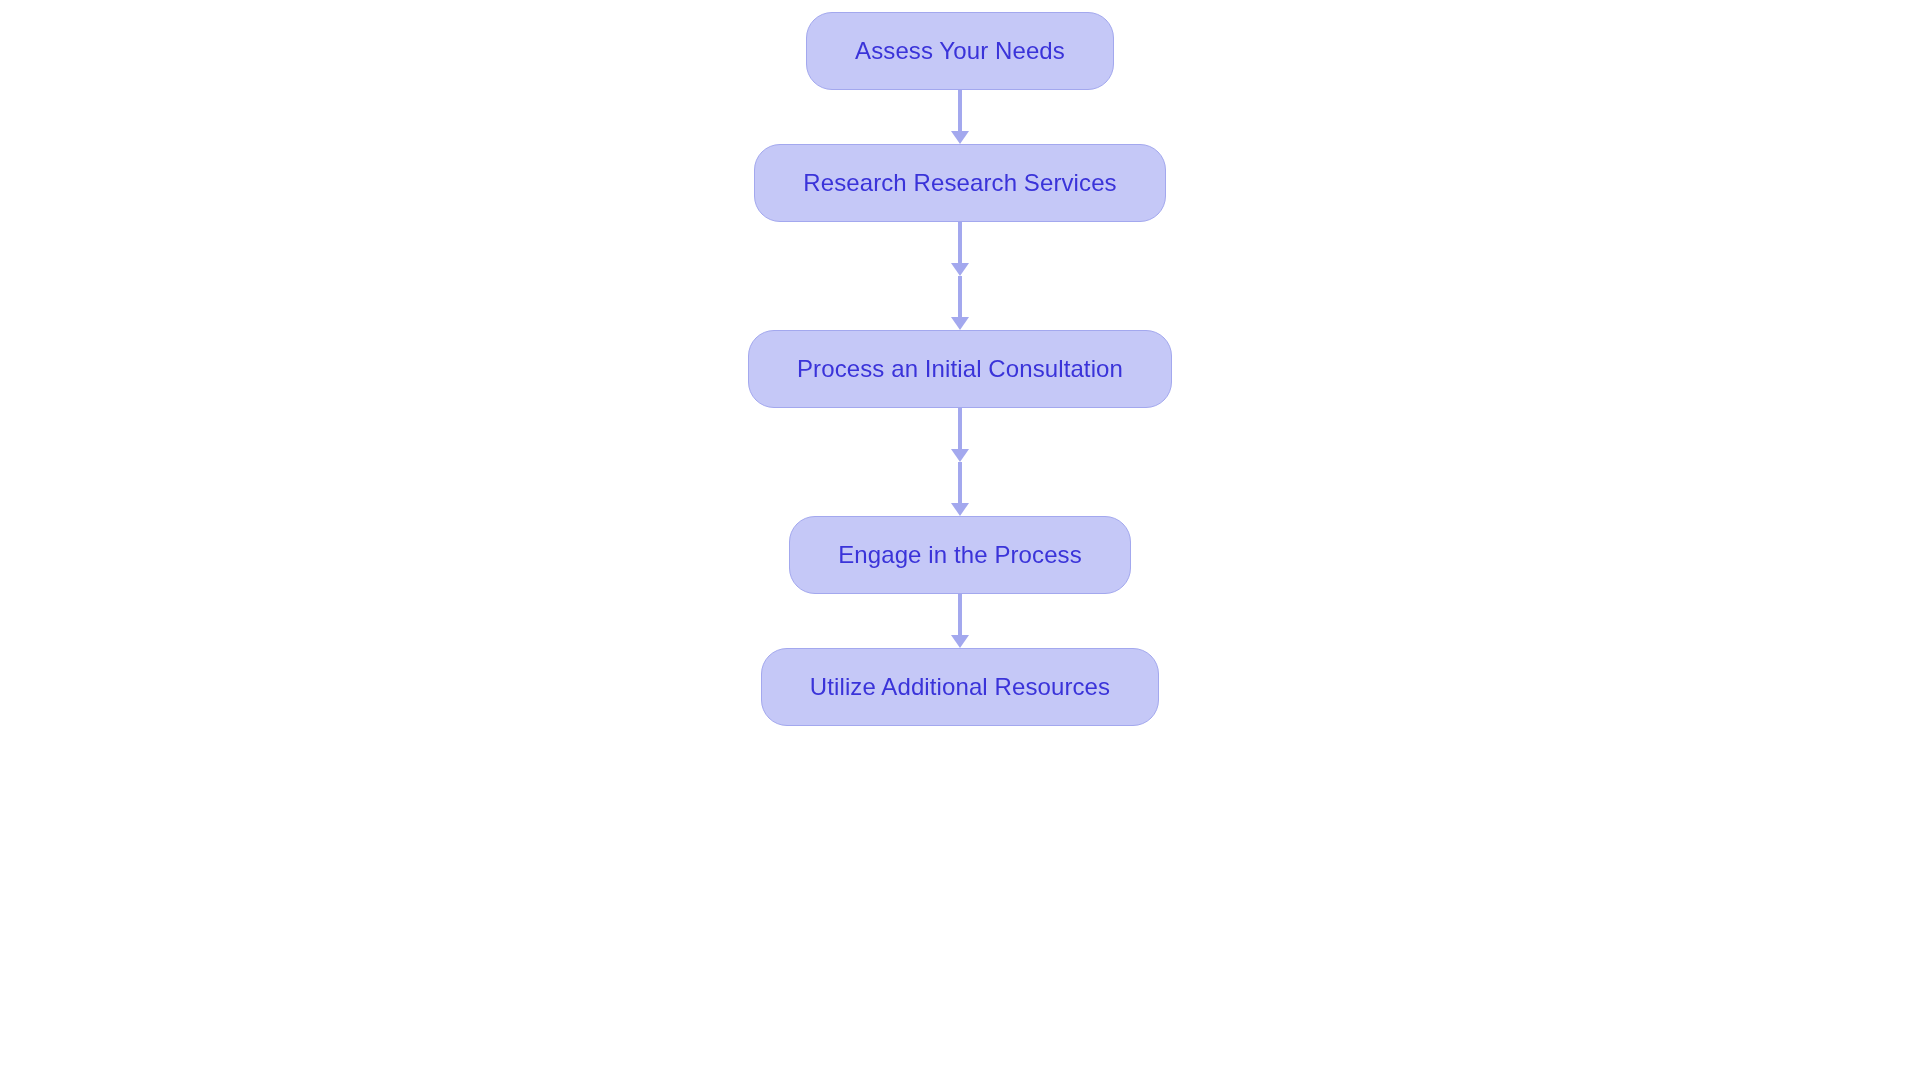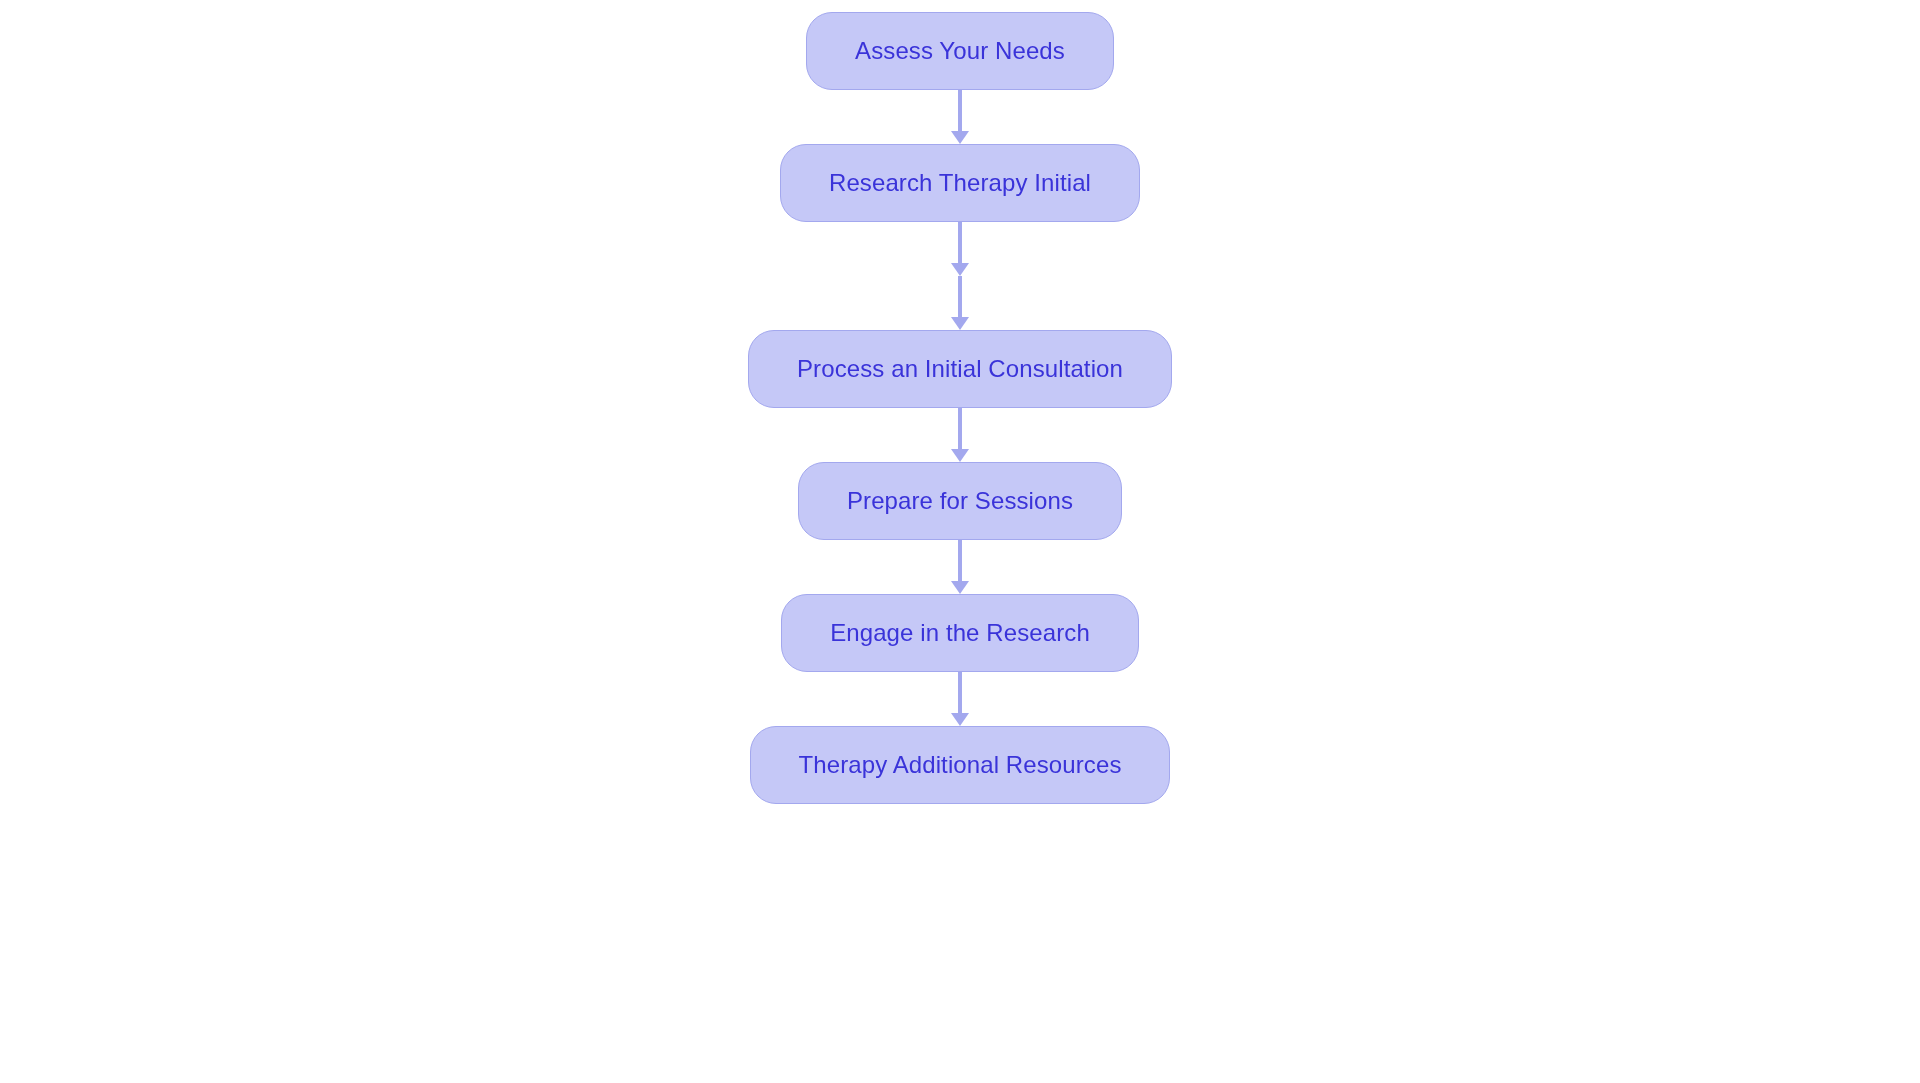--- a/index.html
+++ b/index.html
@@ -99,21 +99,21 @@
     <div class="node">
       <span class="node-label">Assess Your Needs</span>
     </div>
 
     <div class="connector" style="height:54px;">
       <div class="connector-line"></div>
       <div class="connector-head"></div>
     </div>
 
     <div class="node">
-      <span class="node-label">Research Therapy Initial</span>
+      <span class="node-label">Research Research Services</span>
     </div>
 
     <div class="connector" style="height:54px;">
       <div class="connector-line"></div>
       <div class="connector-head"></div>
     </div>
 
 
     <div class="connector" style="height:54px;">
       <div class="connector-line"></div>
@@ -122,36 +122,33 @@
 
     <div class="node">
       <span class="node-label">Process an Initial Consultation</span>
     </div>
 
     <div class="connector" style="height:54px;">
       <div class="connector-line"></div>
       <div class="connector-head"></div>
     </div>
 
+
+    <div class="connector" style="height:54px;">
+      <div class="connector-line"></div>
+      <div class="connector-head"></div>
+    </div>
+
     <div class="node">
-      <span class="node-label">Prepare for Sessions</span>
+      <span class="node-label">Engage in the Process</span>
     </div>
 
     <div class="connector" style="height:54px;">
       <div class="connector-line"></div>
       <div class="connector-head"></div>
     </div>
 
     <div class="node">
-      <span class="node-label">Engage in the Research</span>
-    </div>
-
-    <div class="connector" style="height:54px;">
-      <div class="connector-line"></div>
-      <div class="connector-head"></div>
-    </div>
-
-    <div class="node">
-      <span class="node-label">Therapy Additional Resources</span>
+      <span class="node-label">Utilize Additional Resources</span>
     </div>
 
   </div>
 </div>
 
 </body></html>

